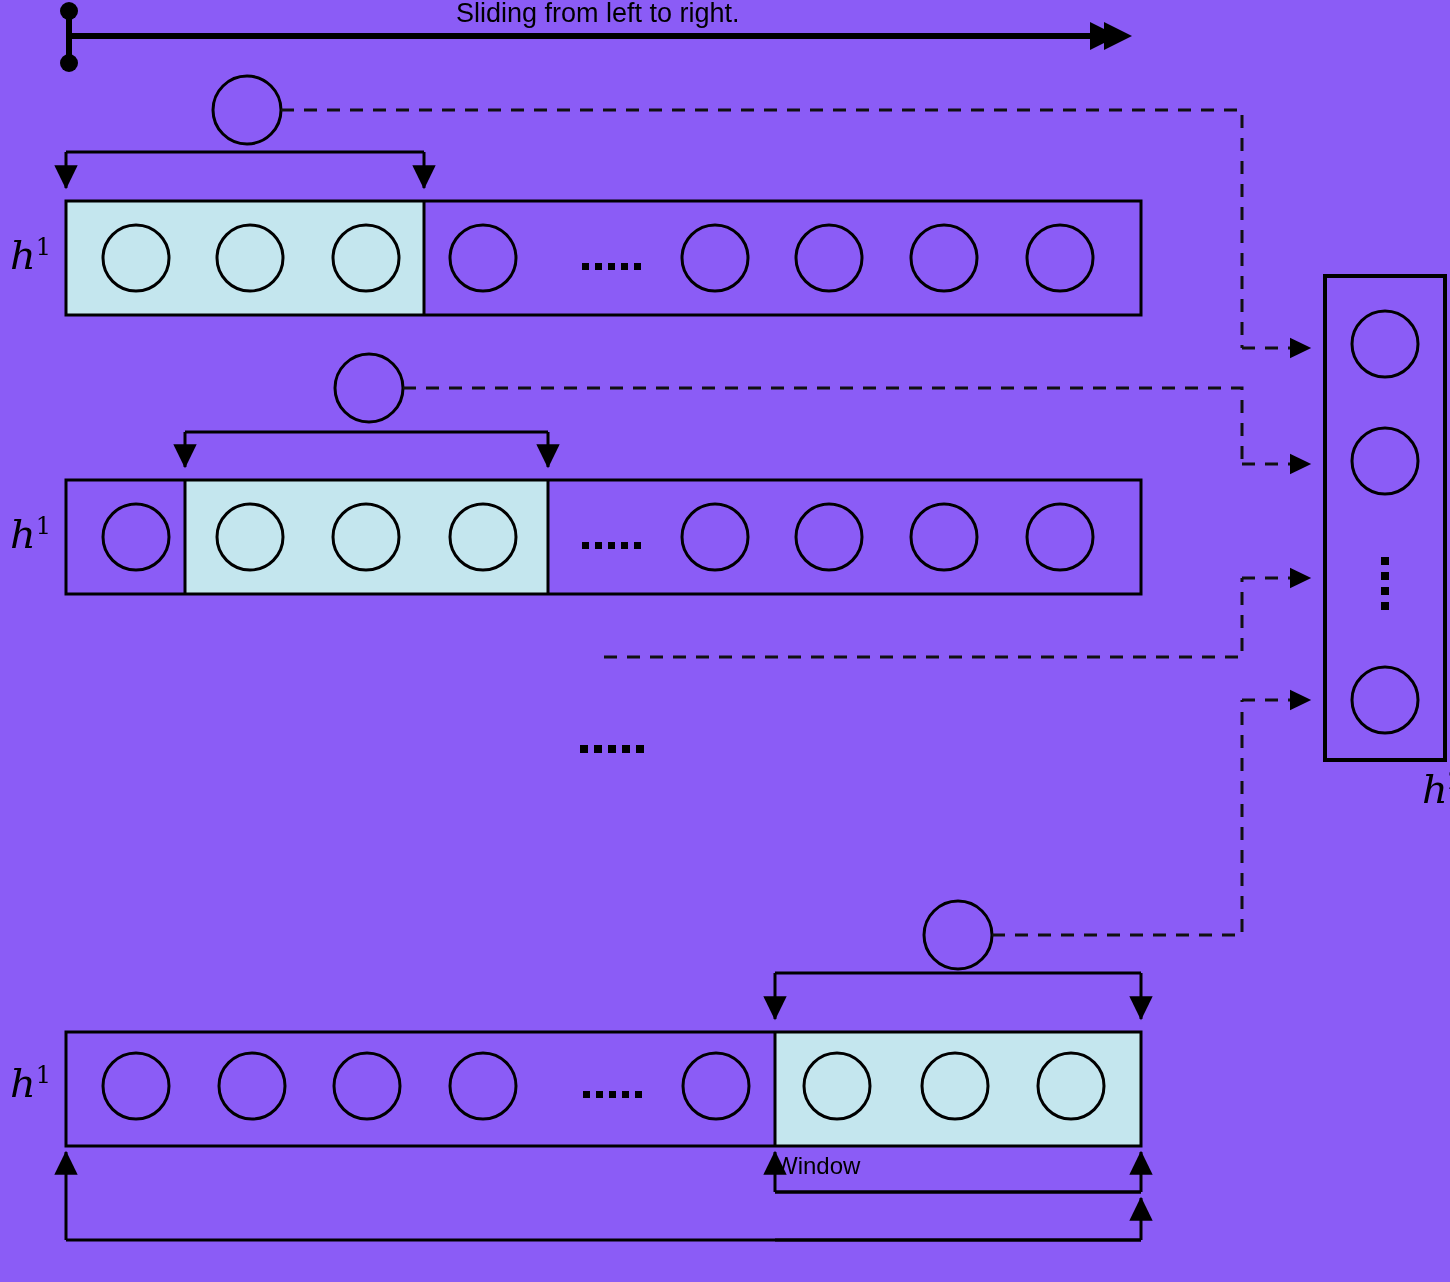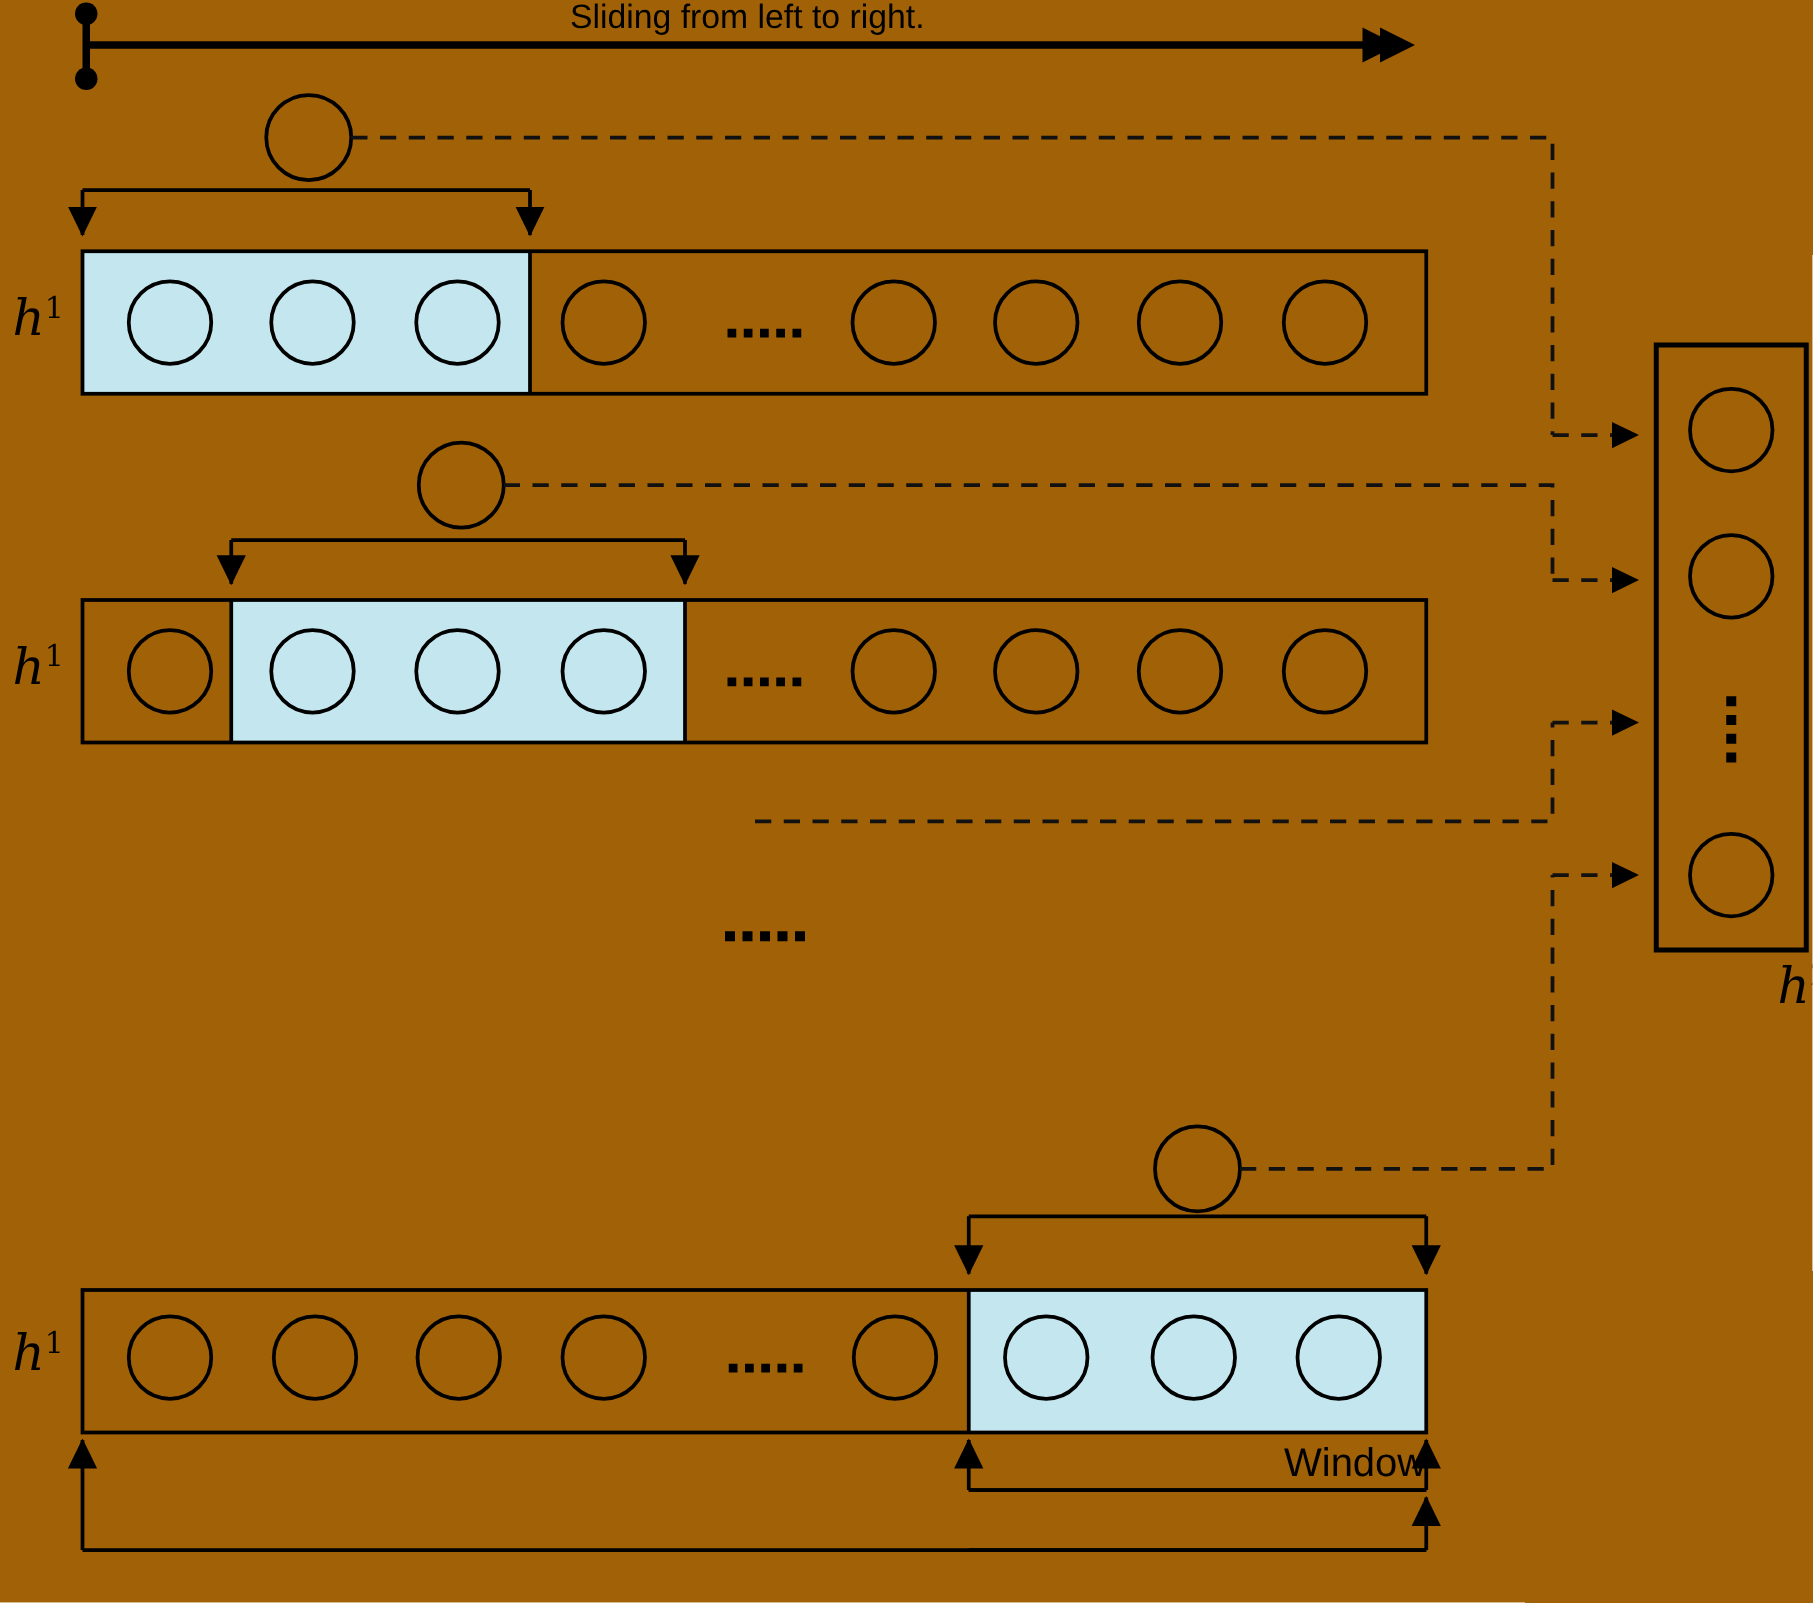--- a/index.html
+++ b/index.html
@@ -4,21 +4,21 @@
 <style>
   html, body {
     margin: 0;
     padding: 0;
     background: #ffffff;
   }
   #stage {
     position: relative;
     width: 1450px;
     height: 1282px;
-    background: #a16207;
+    background: #8b5cf6;
     font-family: "Liberation Sans", sans-serif;
     overflow: hidden;
   }
   svg.layer {
     position: absolute;
     top: 0;
     left: 0;
     width: 1450px;
     height: 1282px;
   }
@@ -206,19 +206,19 @@
   <div style="position:absolute; left:456px; top:-2px; width:700px; font-size:27px; line-height:30px; color:#000;">Sliding from left to right.</div>
 
   <div style="position:absolute; left:10px; top:232px; font-family:'DejaVu Serif', serif; font-style:italic; font-size:40px; color:#000;"><span>h</span><sup style="font-size:24px; font-style:normal;">1</sup></div>
 
   <div style="position:absolute; left:10px; top:511px; font-family:'DejaVu Serif', serif; font-style:italic; font-size:40px; color:#000;"><span>h</span><sup style="font-size:24px; font-style:normal;">1</sup></div>
 
   <div style="position:absolute; left:10px; top:1060px; font-family:'DejaVu Serif', serif; font-style:italic; font-size:40px; color:#000;"><span>h</span><sup style="font-size:24px; font-style:normal;">1</sup></div>
 
   <div style="position:absolute; left:1422px; top:766px; font-family:'DejaVu Serif', serif; font-style:italic; font-size:40px; color:#000;"><span>h</span><sup style="font-size:24px; font-style:normal;">2</sup></div>
 
-  <div style="position:absolute; left:775px; top:1152px; width:366px; text-align:right; font-size:32px; color:#000;">Window</div>
+  <div style="position:absolute; left:775px; top:1152px; width:366px; text-align:left; font-size:24px; color:#000;">Window</div>
 
   <div style="position:absolute; left:775px; top:1200px; width:366px; text-align:center; font-size:26px; color:#000;"></div>
 
   <div style="position:absolute; left:66px; top:1248px; width:1075px; text-align:center; font-size:26px; color:#000;"></div>
 
 </div>
 
 </body></html>

